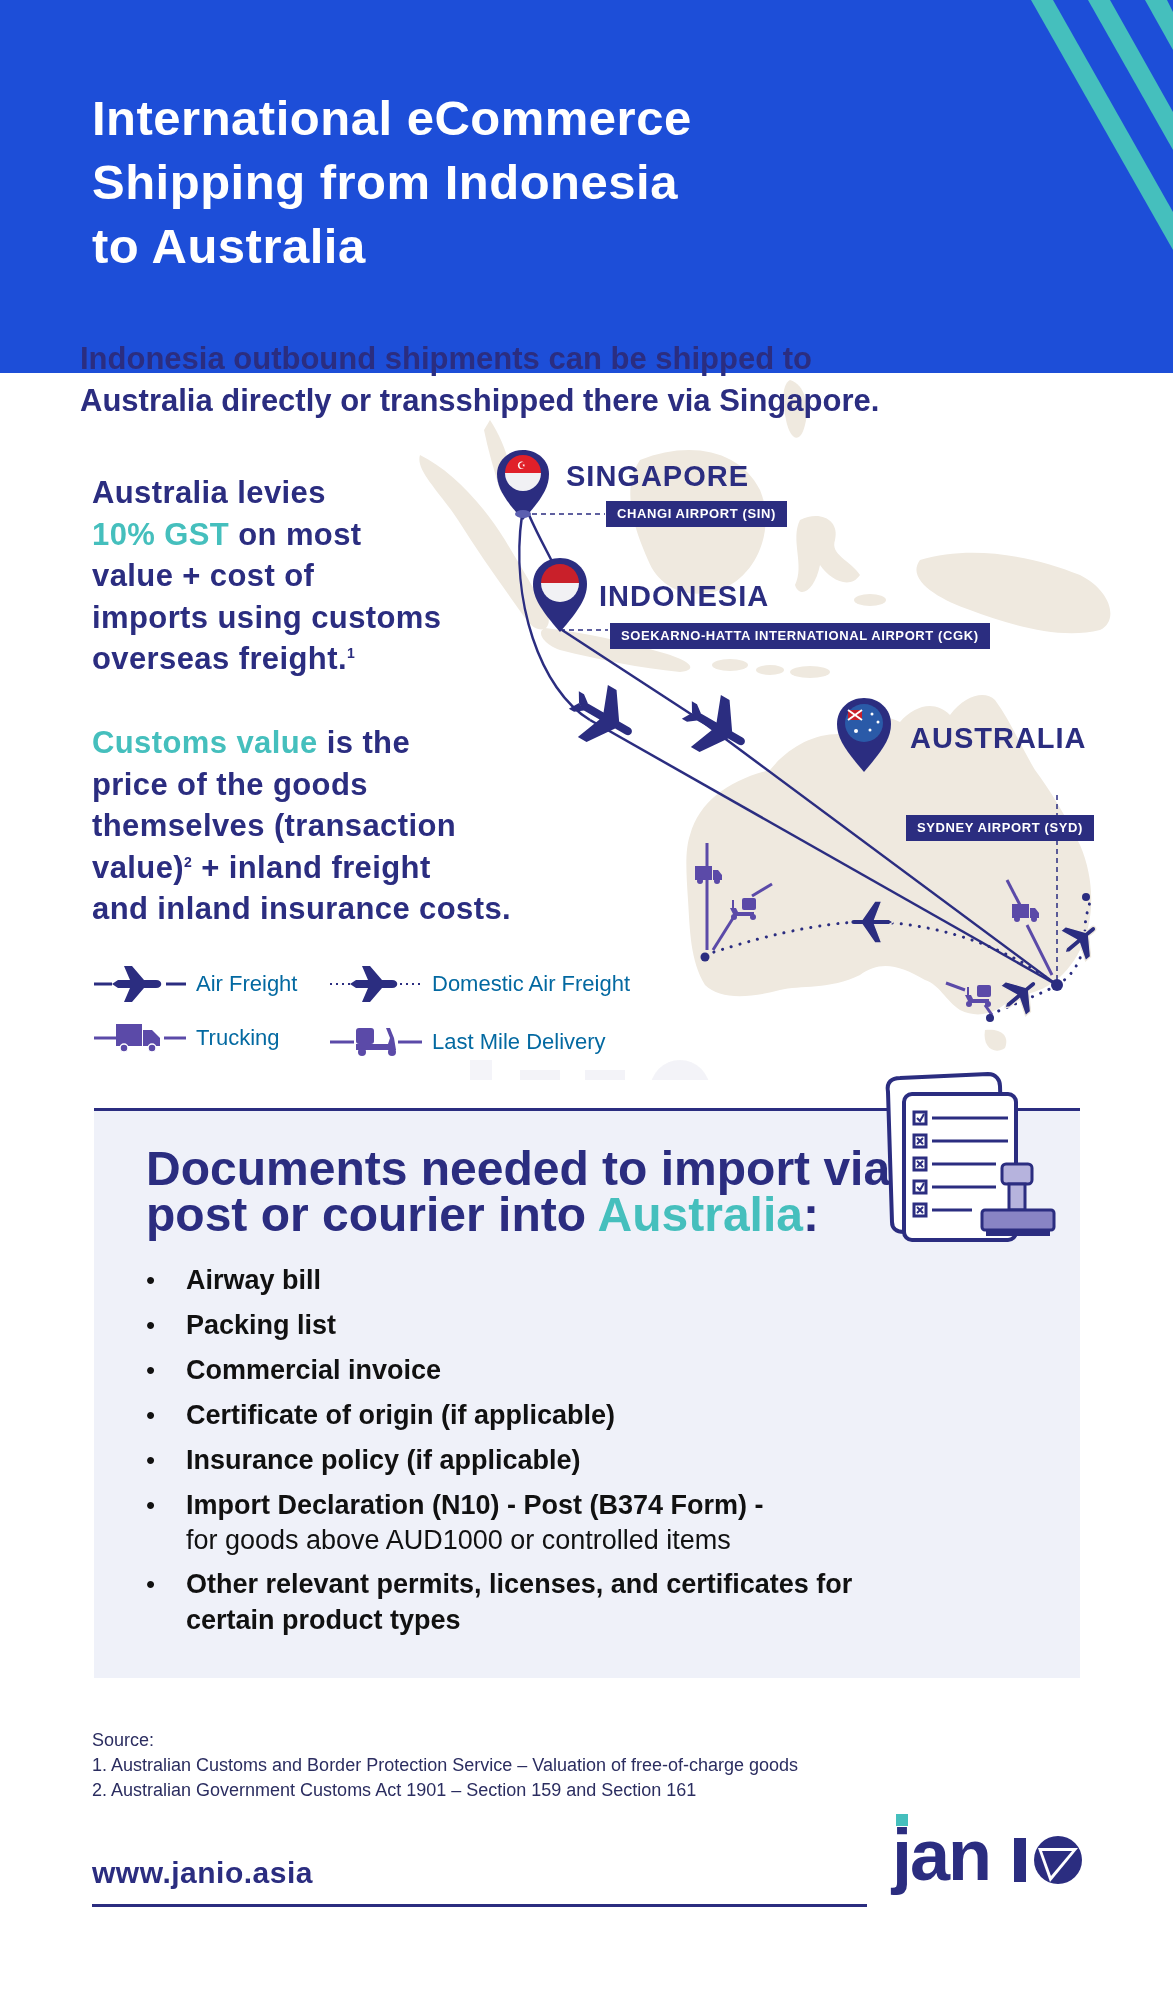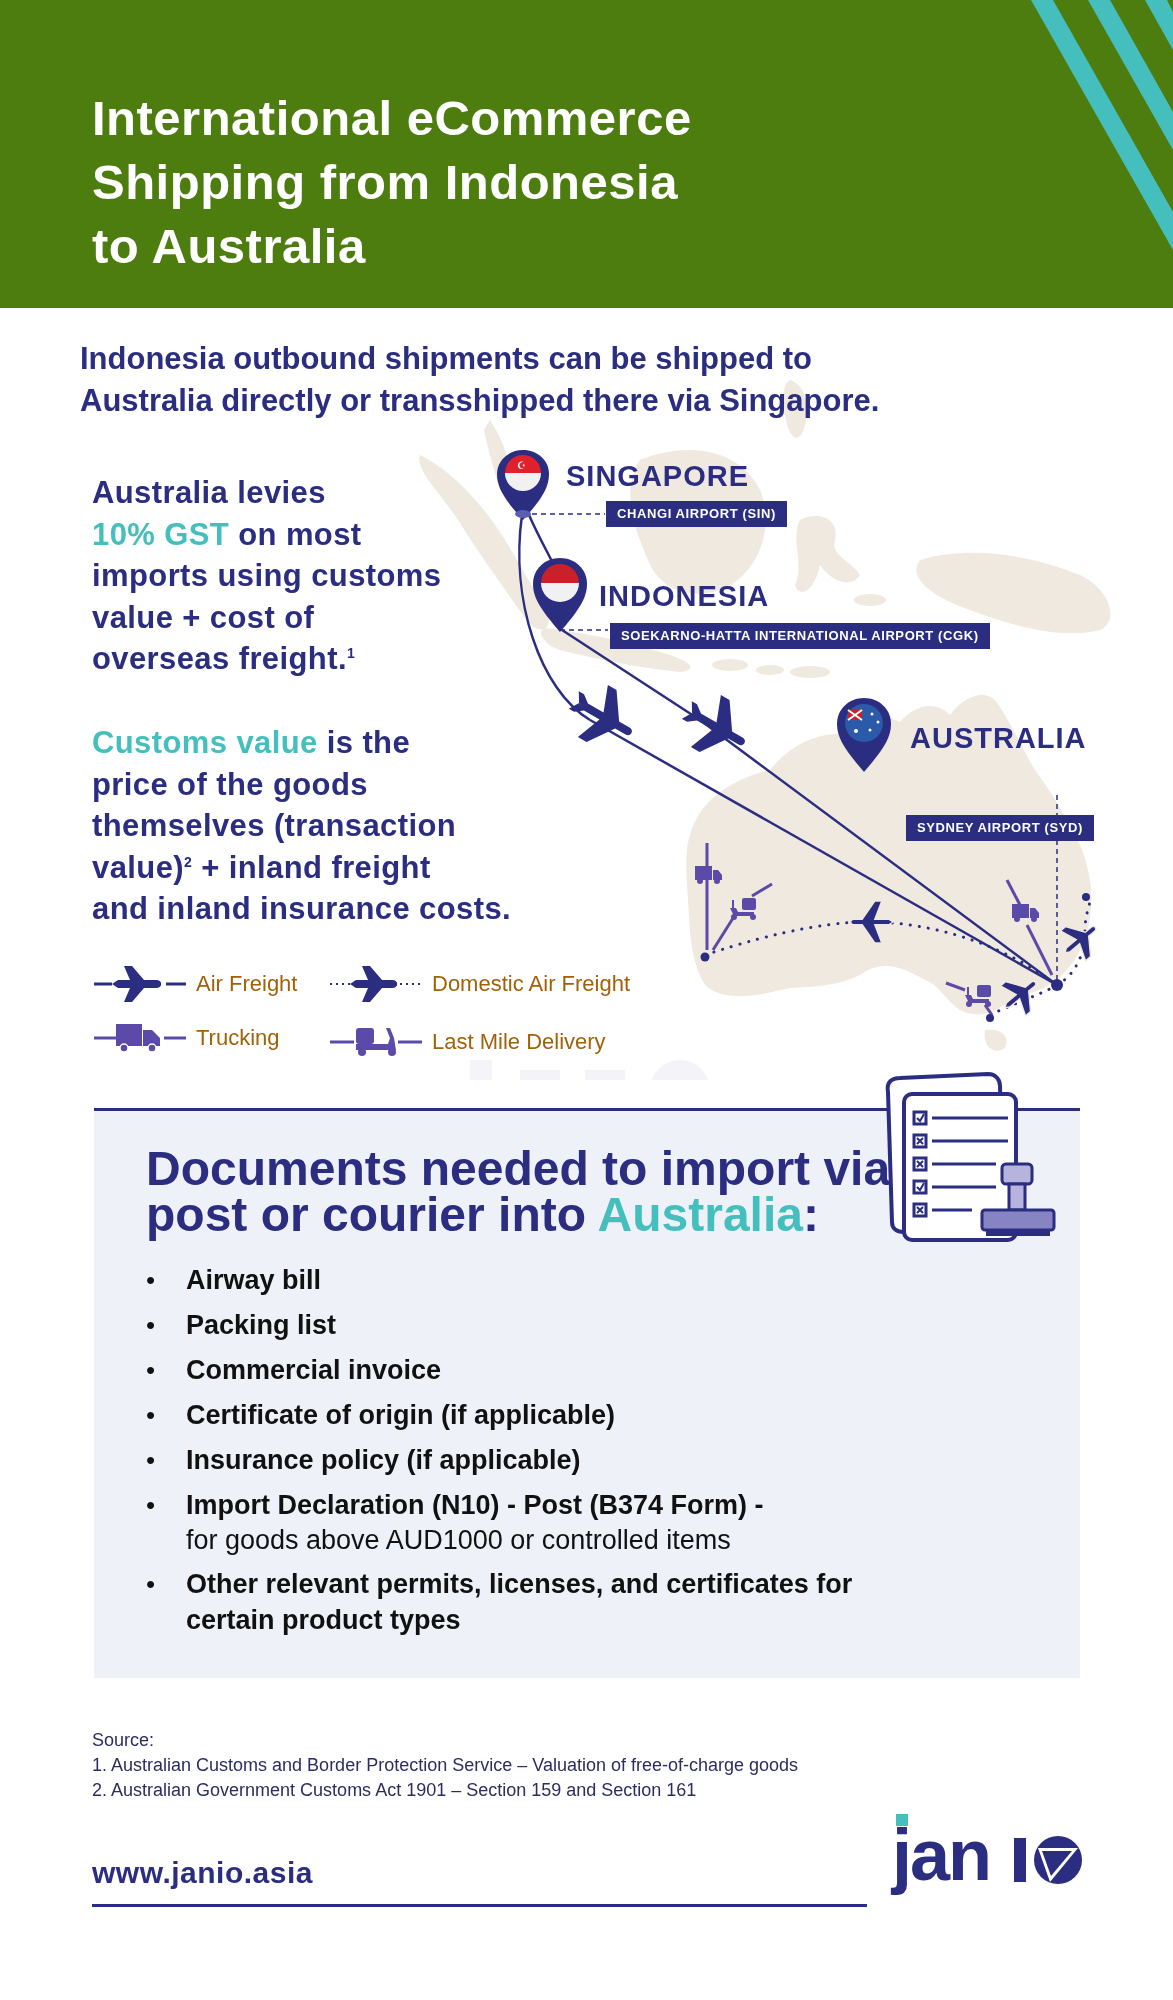--- a/index.html
+++ b/index.html
@@ -1,36 +1,36 @@
 <!DOCTYPE html>
 <html><head>
 <meta charset="utf-8">
 <style>
   * { box-sizing: border-box; margin: 0; padding: 0; }
   html, body { width: 1173px; height: 2000px; background: #ffffff; overflow: hidden; }
   body { position: relative; font-family: "DejaVu Sans", sans-serif; color: #2b2d7f; }
 
-  .header { position: absolute; left: 0; top: 0; width: 1173px; height: 308px; background: #4d7c0f; overflow: hidden; }
+  .header { position: absolute; left: 0; top: 0; width: 1173px; height: 373px; background: #1d4ed8; overflow: hidden; }
   .header .stripes { position: absolute; right: 0; top: 0; width: 300px; height: 300px; }
   .header h1 { position: absolute; left: 92px; top: 86px; color: #ffffff; font-family: "Liberation Sans", sans-serif; font-weight: 700; font-size: 49px; line-height: 64px; letter-spacing: 0.5px; }
 
   .map-svg { position: absolute; left: 0; top: 300px; width: 1173px; height: 780px; }
 
   .intro { position: absolute; left: 80px; top: 338px; width: 1020px; text-align: left; font-family: "Liberation Sans", sans-serif; font-weight: 700; font-size: 31px; line-height: 42px; color: #2b2d80; }
 
   .fact { position: absolute; left: 92px; font-family: "Liberation Sans", sans-serif; font-weight: 700; font-size: 31px; line-height: 41.5px; color: #2b2d80; letter-spacing: 0.4px; }
   .fact1 { top: 472px; width: 420px; }
   .fact2 { top: 722px; width: 470px; }
   .accent { color: #45bfbd; }
   sup { font-size: 14px; vertical-align: super; line-height: 0; }
 
   .place-label { position: absolute; font-family: "Liberation Sans", sans-serif; font-weight: 700; color: #2b2d80; font-size: 29px; letter-spacing: 1px; }
   .airport-tag { position: absolute; background: #2b2d80; color: #ffffff; font-family: "Liberation Sans", sans-serif; font-weight: 700; font-size: 13px; letter-spacing: 0.6px; height: 26px; line-height: 26px; padding: 0 11px; border-radius: 0; white-space: nowrap; }
 
-  .legend-item { position: absolute; display: flex; align-items: center; font-family: "Liberation Sans", sans-serif; font-size: 22px; color: #a16207; }
+  .legend-item { position: absolute; display: flex; align-items: center; font-family: "Liberation Sans", sans-serif; font-size: 22px; color: #0369a1; }
   .legend-item svg { margin-right: 10px; }
 
   .docs-box { position: absolute; left: 94px; top: 1108px; width: 986px; height: 570px; background: #eff1f9; border-top: 3px solid #2b2d80; }
   .docs-title { position: absolute; left: 146px; top: 1146px; font-family: "Liberation Sans", sans-serif; font-weight: 700; font-size: 48px; line-height: 46px; color: #2b2d80; }
   .docs-list { position: absolute; left: 146px; top: 1262px; width: 800px; list-style: none; font-family: "Liberation Sans", sans-serif; font-size: 27px; color: #111111; }
   .docs-list li { position: relative; padding-left: 40px; margin-bottom: 9px; line-height: 36px; }
   .docs-list li::before { content: "\2022"; position: absolute; left: 0; top: 0; font-size: 26px; color: #111111; }
   .docs-list .b { font-weight: 700; }
   .docs-list .n { font-weight: 700; }
   .docs-list .sub { display: block; font-weight: 400; line-height: 34px; }
@@ -224,22 +224,22 @@
 </svg>
 
 <div class="intro">
   <div>Indonesia outbound shipments can be shipped to</div>
   <div>Australia directly or transshipped there via Singapore.</div>
 </div>
 
 <div class="fact fact1">
   <div>Australia levies</div>
   <div><span class="accent">10% GST</span><span> on most</span></div>
+  <div>value + cost of</div>
   <div>imports using customs</div>
-  <div>value + cost of</div>
   <div><span>overseas freight.</span><sup>1</sup></div>
 </div>
 <div class="fact fact2">
   <div><span class="accent">Customs value</span><span> is the</span></div>
   <div>price of the goods</div>
   <div>themselves (transaction</div>
   <div><span>value)</span><sup>2</sup><span> + inland freight</span></div>
   <div>and inland insurance costs.</div>
 </div>
 

